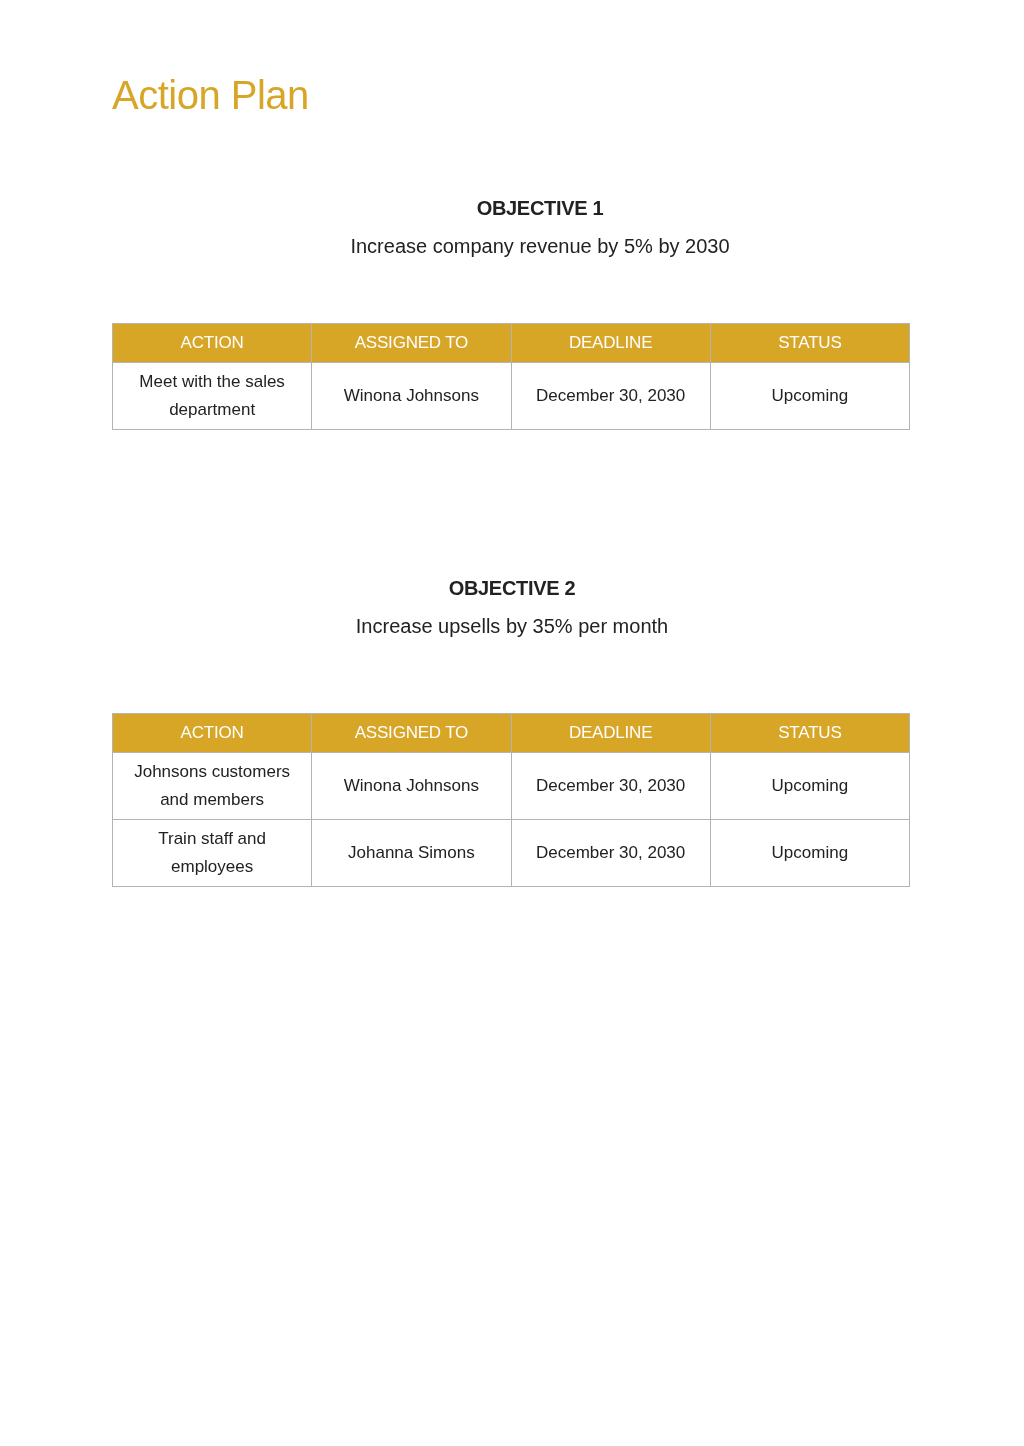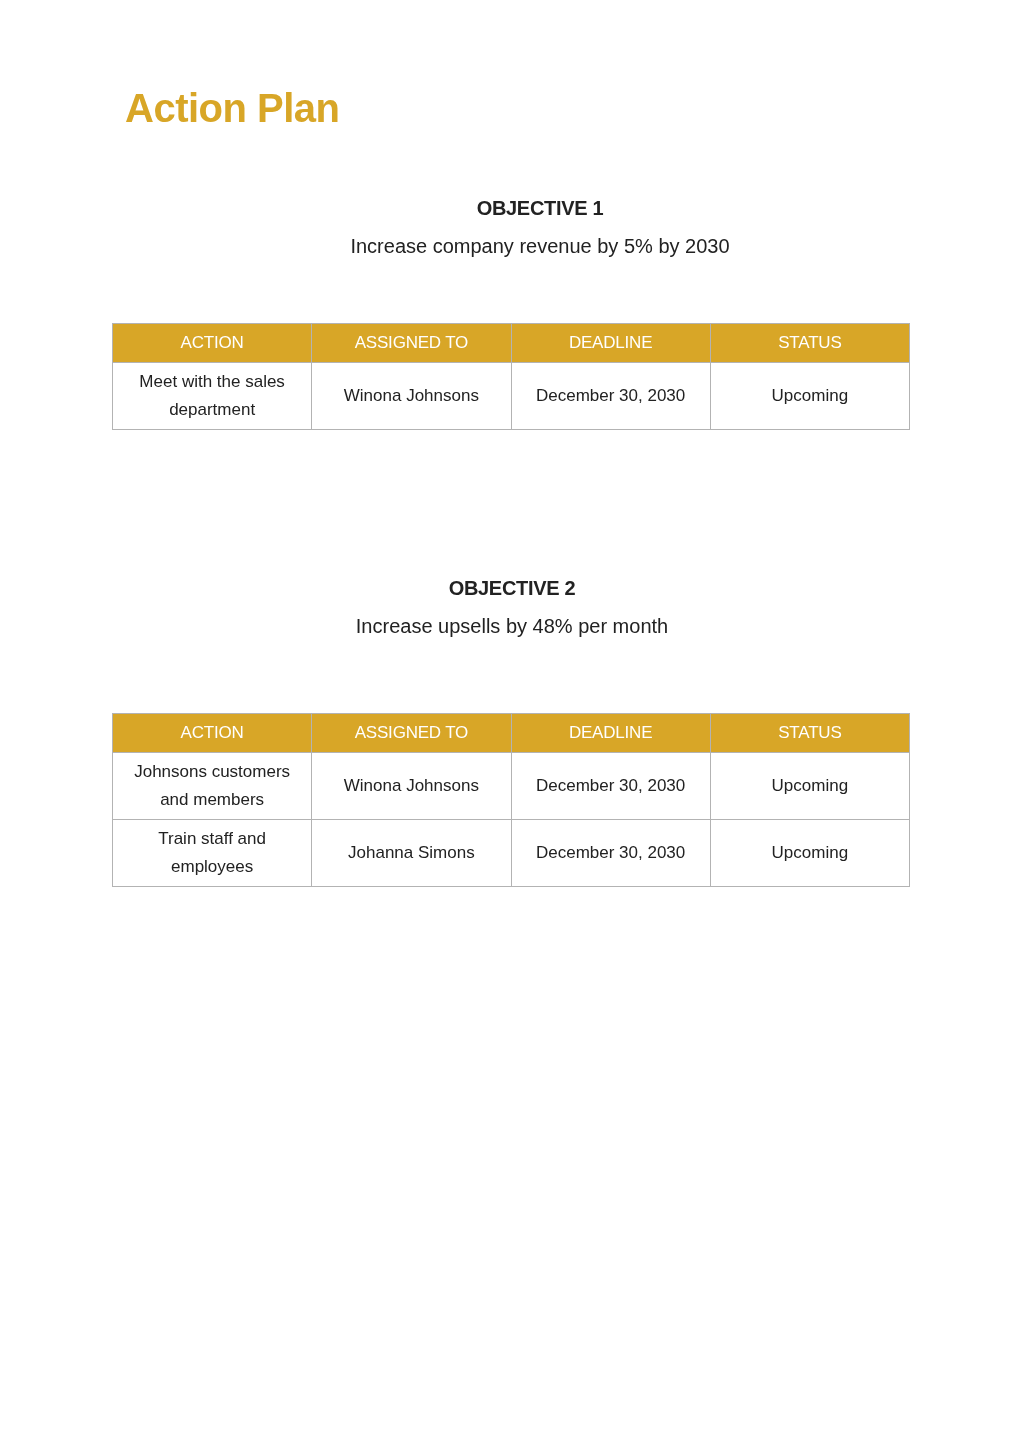--- a/index.html
+++ b/index.html
@@ -12,23 +12,23 @@
       height: 1446px;
       position: relative;
       font-family: "Liberation Sans", "DejaVu Sans", sans-serif;
       color: #222222;
       overflow: hidden;
     }
     .page-title {
       position: absolute;
       left: 112px;
       top: 70px;
-      margin: 13px;
+      margin: 0;
       font-size: 40px;
-      font-weight: 700;
+      font-weight: 400;
       color: #d8a627;
       letter-spacing: -0.5px;
       line-height: 50px;
       text-align: right;
     }
     .objective {
       position: absolute;
       left: 0;
       width: 1024px;
       text-align: center;
@@ -100,21 +100,21 @@
       <td>Meet with the sales department</td>
       <td>Winona Johnsons</td>
       <td>December 30, 2030</td>
       <td>Upcoming</td>
     </tr>
   </tbody>
 </table>
 
 <section class="objective" style="top:575px;">
   <div class="objective-heading">OBJECTIVE 2</div>
-  <div class="objective-desc">Increase upsells by 48% per month</div>
+  <div class="objective-desc">Increase upsells by 35% per month</div>
 </section>
 
 <table class="plan-table" style="top:713px;">
   <thead>
     <tr>
       <th>ACTION</th>
       <th>ASSIGNED TO</th>
       <th>DEADLINE</th>
       <th>STATUS</th>
     </tr>

